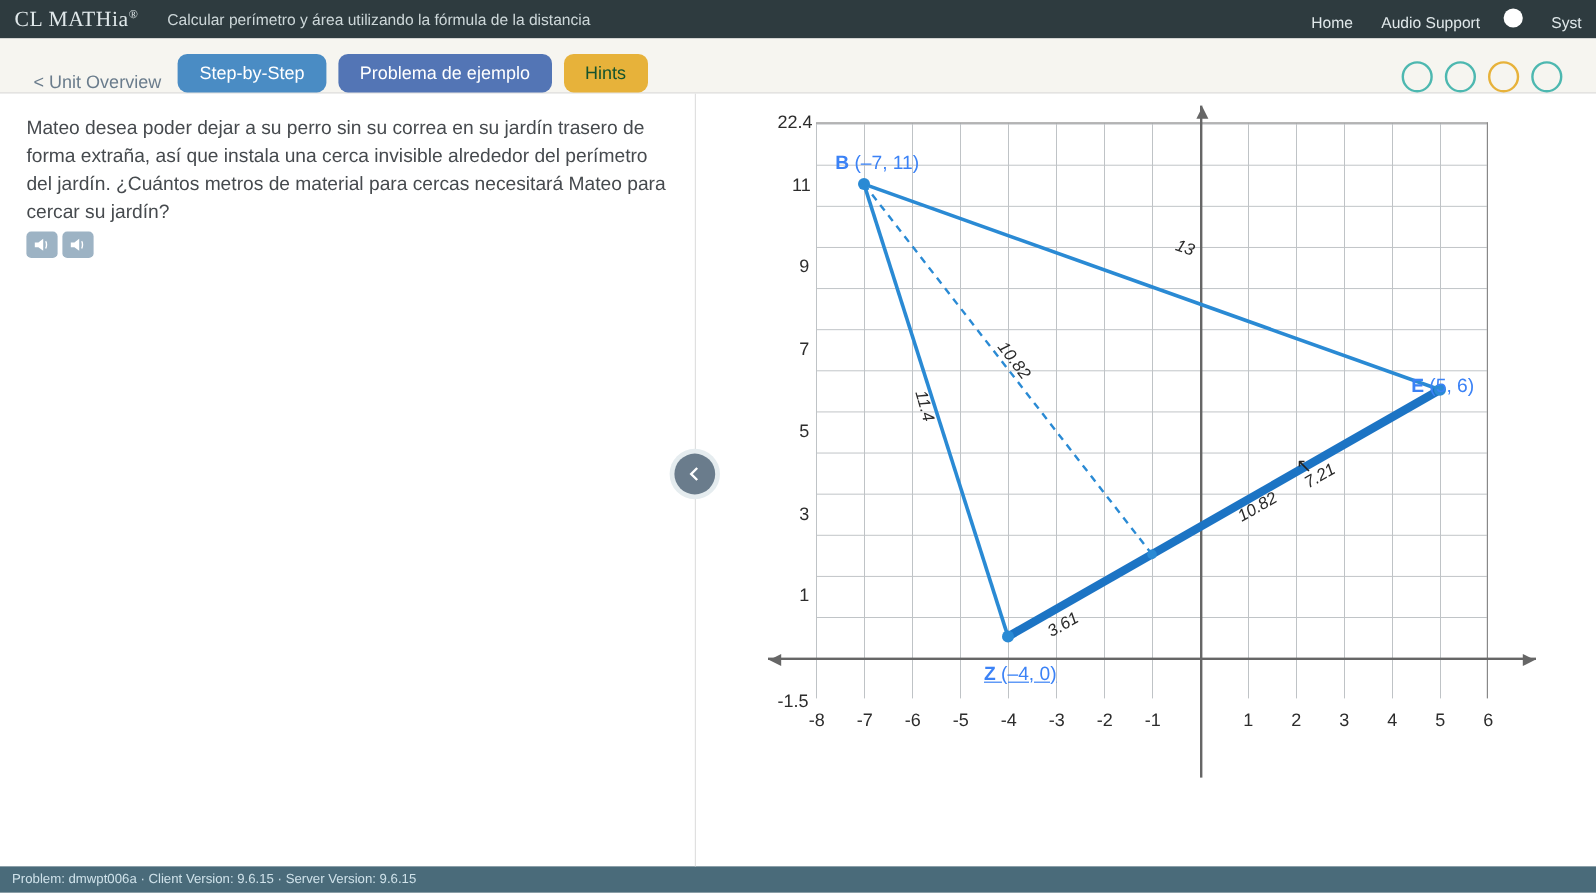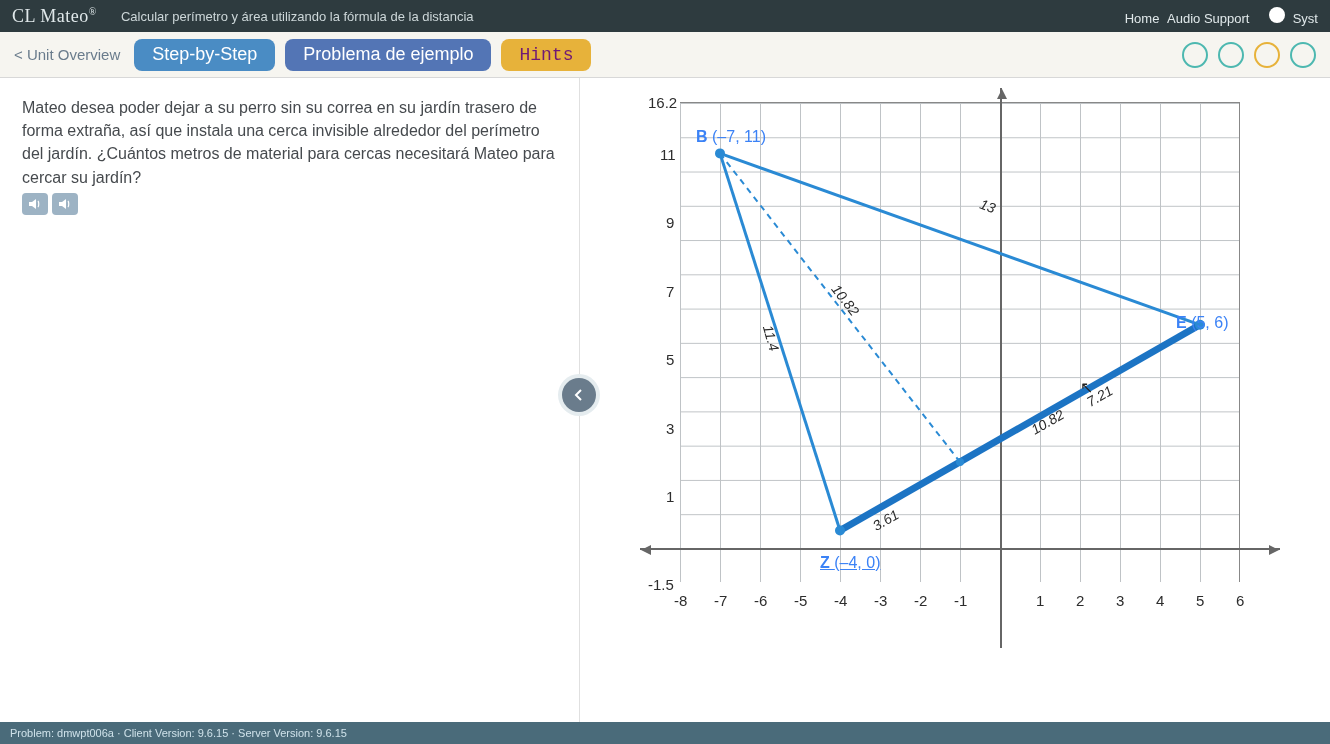--- a/index.html
+++ b/index.html
@@ -16,41 +16,41 @@
     color: #e0e8ea;
     display: flex;
     align-items: center;
     padding: 0 12px;
     font-size: 13px;
   }
   .topbar .logo { font-family: Georgia, serif; font-size: 18px; letter-spacing: .5px; margin-right: 24px; }
   .topbar .logo .reg { font-size: 10px; vertical-align: super; }
   .topbar .title { color: #cdd7d9; }
   .topbar .spacer { flex: 1; }
-  .topbar .nav a { color: #e0e8ea; margin-left: 4px; font-size: 13px; text-decoration: none; }
+  .topbar .nav a { color: #e0e8ea; margin-left: 20px; font-size: 13px; text-decoration: none; }
   .topbar .device-dot {
     display:inline-block; width:16px; height:16px; border-radius:50%;
     background:#fff; margin-left:16px;
   }
   .ctrlbar {
     height: 46px;
     background: #f6f5f0;
-    display:flex; align-items:center;
-    padding: 0 14px;
+    display:flex; align-items:flex-end;
+    padding: 0 28px;
     border-bottom:1px solid #d8d8d8;
   }
   .link-overview { color:#6a7c8c; font-size:15px; margin-right:14px; cursor:pointer; }
   .pill {
     display:inline-flex; align-items:center;
     height:32px; padding:0 18px; border-radius:8px;
-    color:#fff; font-size:18px; margin-right:10px; cursor:pointer;
+    color:#fff; font-size:15px; margin-right:10px; cursor:pointer;
   }
   .pill.blue   { background:#4a8cc4; }
   .pill.blue2  { background:#5375b5; }
-  .pill.yellow { background:#e7b23a; color:#701a75;font-family:Liberation Mono, monospace; }
+  .pill.yellow { background:#e7b23a; color:#14532d; }
   .progress-dots { margin-left:auto; display:flex; gap:10px; }
   .progress-dots .dot {
     width:26px; height:26px; border-radius:50%;
     border:2.5px solid;
   }
   .progress-dots .dot.teal  { border-color:#4db8b0; }
   .progress-dots .dot.amber { border-color:#e7b23a; }
 
   .main {
     display:flex;
@@ -133,21 +133,21 @@
     color:#cfe2ea; font-size:11px;
     display:flex; align-items:center; padding:0 10px;
   }
 </style>
 </head>
 <body>
 
 <div class="topbar">
   <span class="logo">
     <span>CL</span>
-    <span>Mateo</span><span class="reg">®</span>
+    <span>MATHia</span><span class="reg">®</span>
   </span>
   <span class="title">Calcular perímetro y área utilizando la fórmula de la distancia</span>
   <span class="spacer"></span>
   <span class="nav">
     <a href="#">Home</a>
     <a href="#">Audio Support</a>
     <span class="device-dot"></span>
     <a href="#">Syst</a>
   </span>
 </div>
@@ -204,21 +204,21 @@
         <line x1="220" y1="438.5" x2="580" y2="232.8" stroke="#1c74c4" stroke-width="7"></line>
 
         <line x1="100" y1="61.4" x2="340" y2="370" stroke="#2a8ad4" stroke-width="2" stroke-dasharray="6 5"></line>
 
         <circle cx="100" cy="61.4" r="5" fill="#2a8ad4"></circle>
         <circle cx="220" cy="438.5" r="5" fill="#2a8ad4"></circle>
         <circle cx="580" cy="232.8" r="5" fill="#2a8ad4"></circle>
         <circle cx="340" cy="370" r="4" fill="#2a8ad4"></circle>
       </svg>
 
-      <span class="tick-lbl" style="left:28px; top:2px;">16.2</span>
+      <span class="tick-lbl" style="left:28px; top:2px;">22.4</span>
       <span class="tick-lbl" style="left:40px; top:54px;text-align:center;">11</span>
       <span class="tick-lbl" style="left:46px; top:122px;">9</span>
       <span class="tick-lbl" style="left:46px; top:191px;">7</span>
       <span class="tick-lbl" style="left:46px; top:259px;">5</span>
       <span class="tick-lbl" style="left:46px; top:328px;">3</span>
       <span class="tick-lbl" style="left:46px; top:396px;">1</span>
       <span class="tick-lbl" style="left:28px; top:484px;">-1.5</span>
 
       <span class="tick-lbl" style="top:500px; left:54px;">-8</span>
       <span class="tick-lbl" style="top:500px; left:94px;">-7</span>

